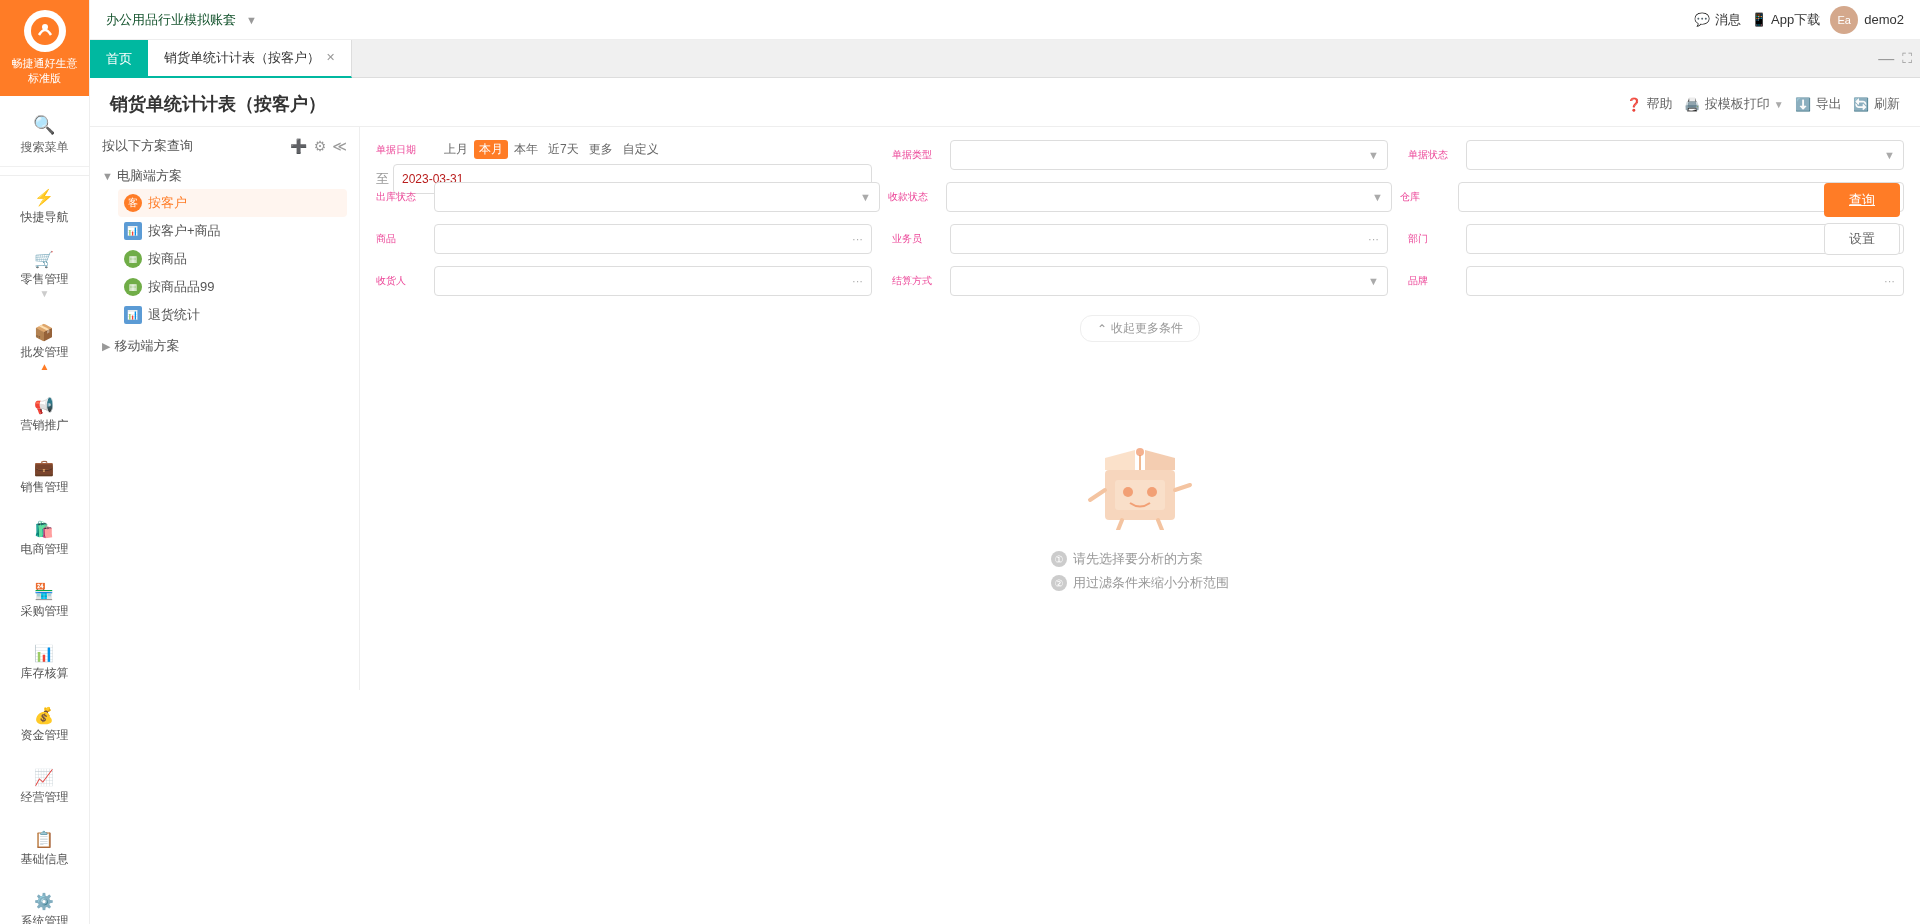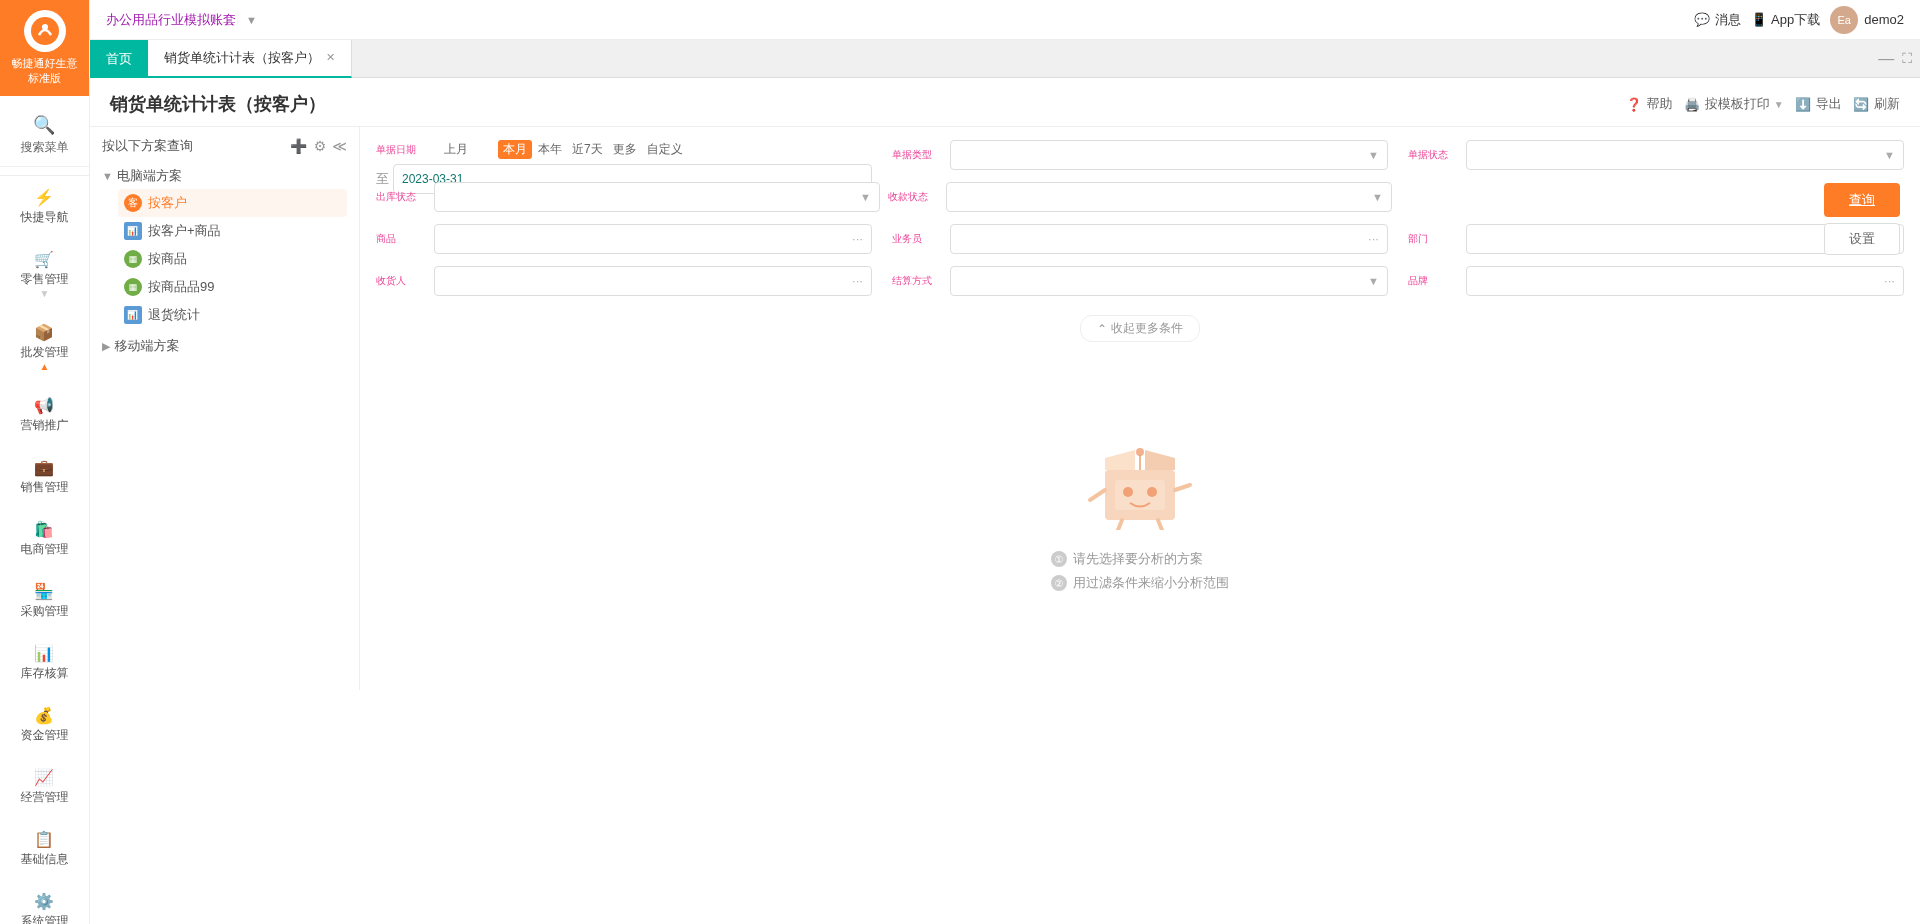--- a/index.html
+++ b/index.html
@@ -48,21 +48,21 @@
     .tree-section { margin-top: 4px; }
     .tree-parent { display: flex; align-items: center; gap: 4px; padding: 4px 0; cursor: pointer; color: #555; font-size: 13px; }
     .tree-parent .arrow { color: #999; font-size: 11px; }
     .tree-children { padding-left: 16px; }
     .tree-child { display: flex; align-items: center; gap: 6px; padding: 5px 6px; cursor: pointer; color: #555; font-size: 13px; border-radius: 4px; }
     .tree-child.active { color: #ff7c26; background: #fff5ef; }
     .tree-child-icon { width: 18px; height: 18px; border-radius: 50%; background: #ff7c26; display: flex; align-items: center; justify-content: center; color: #fff; font-size: 10px; flex-shrink: 0; }
     .tree-child-icon.chart { background: #5b9bd5; width: 18px; height: 18px; border-radius: 2px; }
     .tree-child-icon.grid { background: #70ad47; }
     .date-tab { font-size: 12px; color: #666; cursor: pointer; padding: 2px 4px; }
-    .date-tab.active { background: #ff7c26; color: #fff; border-radius: 3px; padding: 2px 6px; margin-left: 24px; }
+    .date-tab.active { background: #ff7c26; color: #fff; border-radius: 3px; padding: 2px 6px; }
     .date-input-box { height: 30px; border: 1px solid #ddd; border-radius: 4px; padding: 0 8px; font-size: 12px; color: #333; background: #fff; display: flex; align-items: center; cursor: pointer; flex: 1; }
 
     
     .collapse-bar { display: flex; justify-content: center; padding: 8px 0; }
     .collapse-btn { display: flex; align-items: center; gap: 4px; color: #999; font-size: 12px; cursor: pointer; padding: 4px 16px; border: 1px solid #eee; border-radius: 12px; background: #fff; }
     .btn-query { background: #ff7c26; color: #fff; border: none; border-radius: 4px; padding: 8px 20px; font-size: 13px; cursor: pointer; text-decoration: underline; }
     .btn-settings { background: #fff; color: #666; border: 1px solid #ddd; border-radius: 4px; padding: 6px 20px; font-size: 13px; cursor: pointer; }
 
     
     .empty-state { display: flex; flex-direction: column; align-items: center; justify-content: center; padding: 80px 20px; }
@@ -170,21 +170,21 @@
   <div class="sidebar-nav-item">
     <div class="icon">⚙️</div>
     <div>系统管理</div>
   </div>
 
 </div>
 
 <div class="main">
 
   <div class="topbar">
-    <span style="color:#a21caf;font-size:13px;text-align:right;">办公用品行业模拟账套</span>
+    <span style="color:#14532d;font-size:13px;text-align:right;">办公用品行业模拟账套</span>
     <span style="color:#999;font-size:11px;cursor:pointer;">▼</span>
     <div style="flex:1;"></div>
     <div class="topbar-action">
       <span>💬</span>
       <span>消息</span>
     </div>
     <div class="topbar-action">
       <span>📱</span>
       <span>App下载</span>
     </div>
@@ -295,21 +295,21 @@
                 <span class="date-tab">上月</span>
                 <span class="date-tab active" style="background:#ff7c26;color:#fff;border-radius:3px;padding:1px 5px;font-size:12px;">本月</span>
                 <span class="date-tab">本年</span>
                 <span class="date-tab">近7天</span>
                 <span class="date-tab">更多</span>
                 <span class="date-tab">自定义</span>
               </div>
             </div>
             <div style="display:flex;gap:4px;align-items:center;width:100%;">
               <span style="color:#999;">至</span>
-              <div class="date-input-box" style="height:30px;border:1px solid #ddd;border-radius:4px;padding:0 8px;font-size:12px;color:#0f766e;background:#fff;display:flex;align-items:center;flex:1;">2023-03-31</div>
+              <div class="date-input-box" style="height:30px;border:1px solid #ddd;border-radius:4px;padding:0 8px;font-size:12px;color:#b91c1c;background:#fff;display:flex;align-items:center;flex:1;">2023-03-31</div>
             </div>
           </div>
 
           <div class="fi">
             <span class="fi-label">单据类型</span>
             <div class="fi-control" style="flex:1;height:30px;border:1px solid #ddd;border-radius:4px;padding:0 8px;display:flex;align-items:center;justify-content:space-between;cursor:pointer;">
               <span style="color:#bbb;"></span>
               <span class="ch">▼</span>
             </div>
           </div>
@@ -333,20 +333,27 @@
           </div>
 
           <div class="fi">
             <span class="fi-label">收款状态</span>
             <div class="fi-control" style="flex:1;height:30px;border:1px solid #ddd;border-radius:4px;padding:0 8px;display:flex;align-items:center;justify-content:space-between;cursor:pointer;">
               <span style="color:#bbb;"></span>
               <span class="ch">▼</span>
             </div>
           </div>
 
+          <div class="fi">
+            <span class="fi-label">仓库</span>
+            <div class="fi-control" style="flex:1;height:30px;border:1px solid #ddd;border-radius:4px;padding:0 8px;display:flex;align-items:center;justify-content:space-between;cursor:pointer;">
+              <span style="color:#bbb;"></span>
+              <span class="dt">···</span>
+            </div>
+          </div>
         </div>
 
         <div style="display:grid;grid-template-columns:1fr 1fr 1fr;gap:10px 20px;margin-bottom:10px;align-items:center;">
           <div class="fi">
             <span class="fi-label">商品</span>
             <div class="fi-control" style="flex:1;height:30px;border:1px solid #ddd;border-radius:4px;padding:0 8px;display:flex;align-items:center;justify-content:space-between;cursor:pointer;">
               <span style="color:#bbb;"></span>
               <span class="dt">···</span>
             </div>
           </div>

